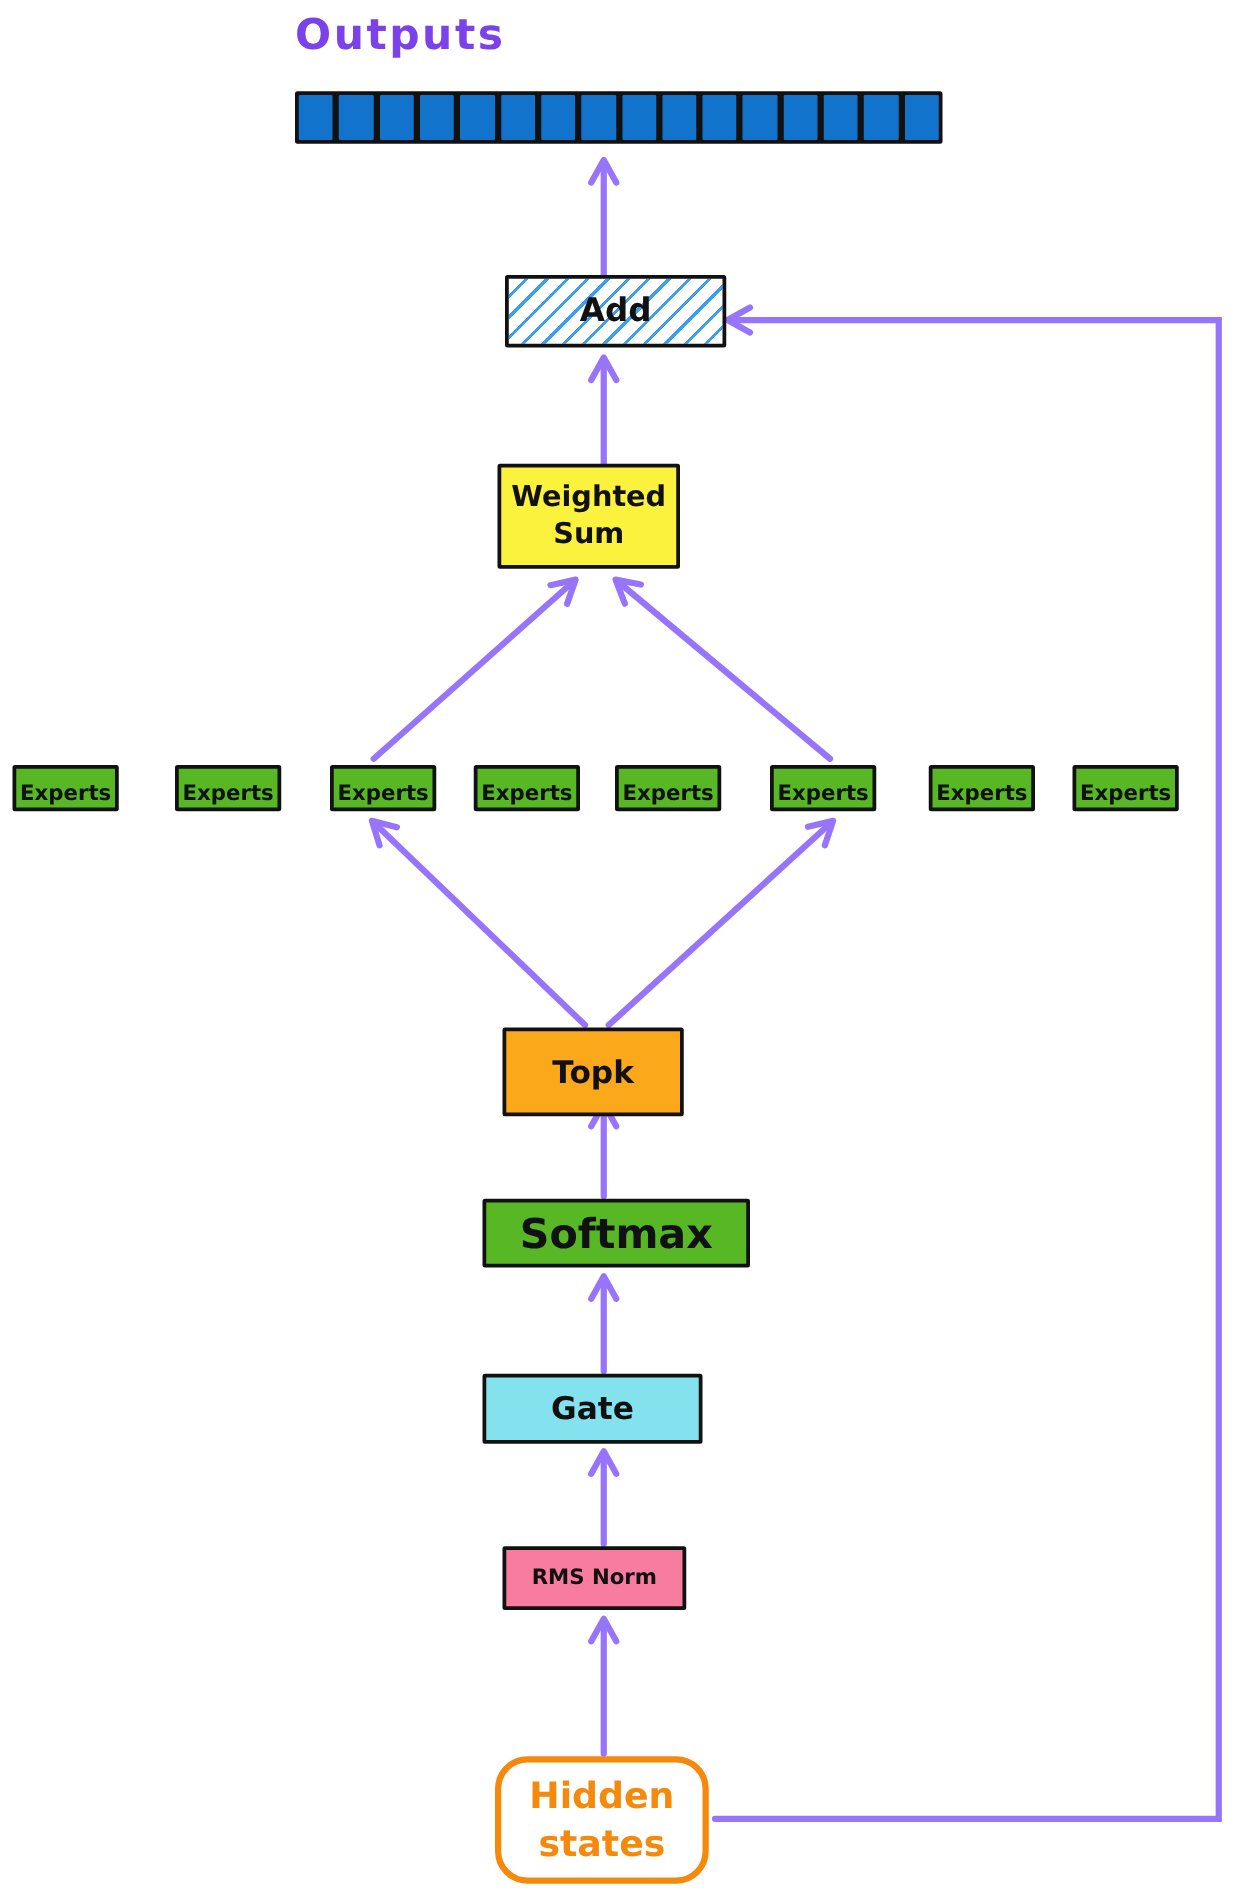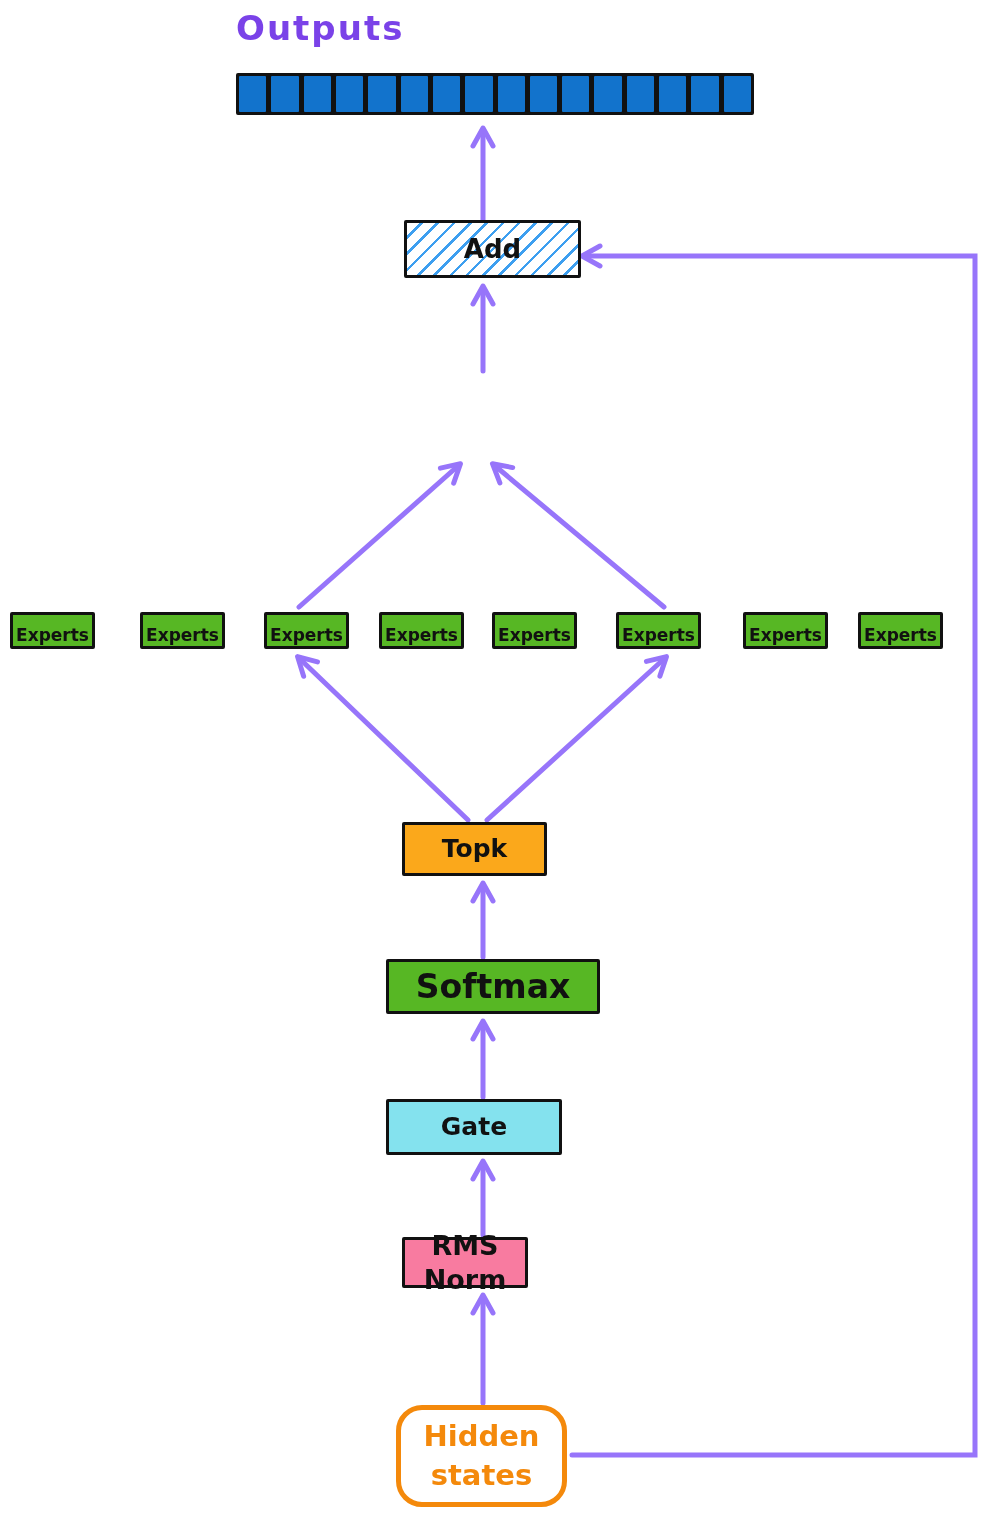--- a/index.html
+++ b/index.html
@@ -57,24 +57,24 @@
         rgba(255,255,255,0) 0px, rgba(255,255,255,0) 9px,
         var(--hatch-blue) 9px, var(--hatch-blue) 11.5px),
       #ffffff;
     font-size:26px;
     margin-left:16px;
   }
   .node-ws{left:398px;top:371px;width:146px;height:84px;background:var(--yellow);font-size:23px;}
   .node-expert{top:612px;width:85px;height:37px;background:var(--green);font-size:17px;justify-content:flex-end;}
   .e1{left:10px;}  .e2{left:140px;} .e3{left:264px;} .e4{left:379px;}
   .e5{left:492px;} .e6{left:616px;} .e7{left:743px;} .e8{left:858px;}
-  .node-topk{left:402px;top:822px;width:145px;height:54px;background:var(--orange);font-size:25px;}
+  .node-topk{left:402px;top:822px;width:145px;height:71px;background:var(--orange);font-size:25px;}
   .node-softmax{left:386px;top:959px;width:214px;height:55px;background:var(--green);font-size:33px;}
   .node-gate{left:386px;top:1099px;width:176px;height:56px;background:var(--cyan);font-size:25px;}
-  .node-rms{left:402px;top:1237px;width:126px;height:51px;background:var(--pink);font-size:27px;}
+  .node-rms{left:402px;top:1237px;width:147px;height:51px;background:var(--pink);font-size:17px;}
   .node-hidden{
     left:396px;top:1405px;width:171px;height:102px;
     background:#ffffff;
     border:5px solid var(--hidden-orange);
     border-radius:26px;
     color:var(--hidden-orange);
     font-size:29px;font-weight:700;line-height:1.35;align-items:center;
   }
 </style>
 </head>
@@ -121,20 +121,24 @@
       <line x1="483" y1="1235" x2="483" y2="1163" marker-end="url(#ah)"></line>
       <line x1="483" y1="1403" x2="483" y2="1297" marker-end="url(#ah)"></line>
       <path d="M 572 1455 L 975 1455 L 975 256 L 584 256" marker-end="url(#ah)"></path>
     </g>
   </svg>
 
   <div class="node node-add">
     <span>Add</span>
   </div>
 
+  <div class="node node-ws">
+    <span>Weighted</span>
+    <span>Sum</span>
+  </div>
 
   <div class="node node-expert e1">
     <span>Experts</span>
   </div>
   <div class="node node-expert e2">
     <span>Experts</span>
   </div>
   <div class="node node-expert e3">
     <span>Experts</span>
   </div>

